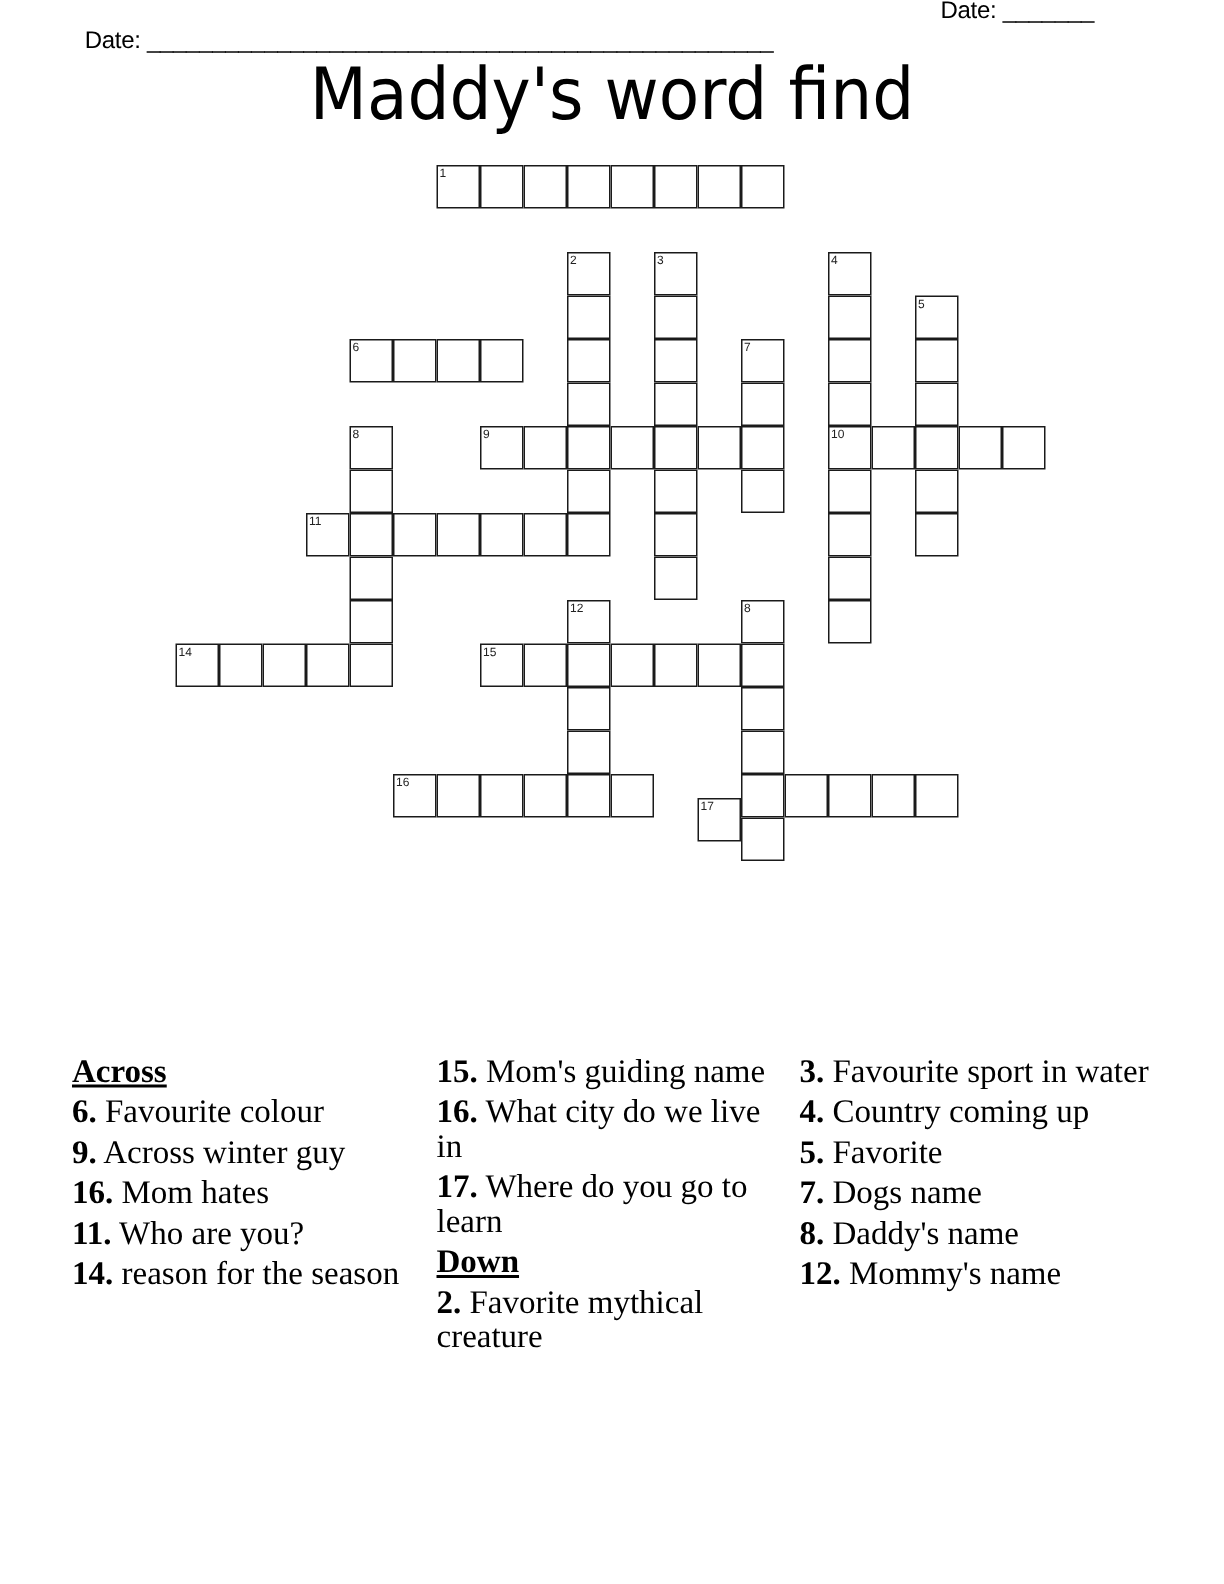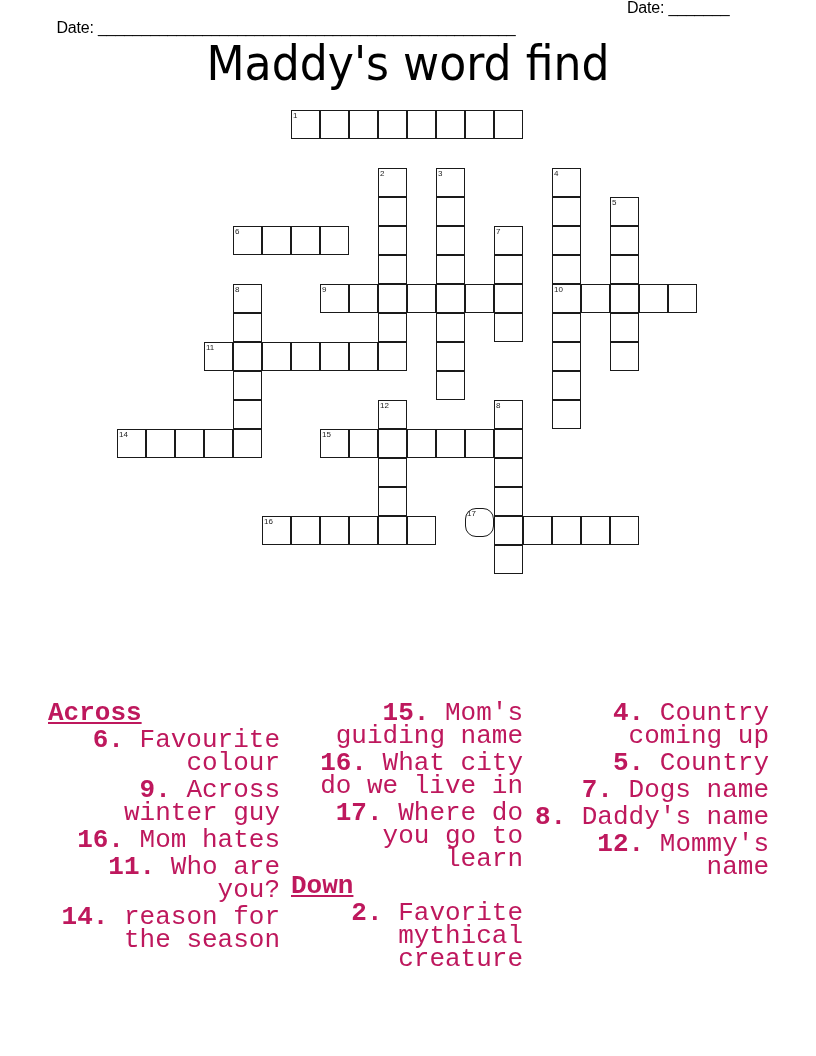--- a/index.html
+++ b/index.html
@@ -18,25 +18,25 @@
   .grid { position: absolute; left: 0; top: 0; width: 816px; height: 600px; }
   .cell {
     position: absolute; width: 29px; height: 29px; box-sizing: border-box;
     border: 1.5px solid #1a1a1a; background: #fff;
   }
   .cell .num {
     position: absolute; left: 1px; top: 0px;
     font-family: "Liberation Sans", sans-serif; font-size: 8px; line-height: 9px; color: #222;
   }
   .clues {
-    position: absolute; top: 702px; font-family: Liberation Mono, monospace;
-    font-size: 26px; line-height: 23px; color: #be185d;
+    position: absolute; top: 702px; font-family: Liberation Serif, serif;
+    font-size: 22px; line-height: 23px; color: #000000;
   }
   .clues .hdr { font-weight: bold; text-decoration: underline; display: block; margin-bottom: 4px; }
-  .clue { display: block; margin-bottom: 4px; text-align: right; }
+  .clue { display: block; margin-bottom: 4px; }
   .clue b { font-weight: bold; }
   .col1 { left: 48px; width: 232px; }
   .col2 { left: 291px; width: 232px; }
   .col3 { left: 533px; width: 236px; }
 </style>
 </head>
 <body>
 
 <div class="header-line">
   <span>Date: ________________________________________________</span>
@@ -160,21 +160,21 @@
     <div class="cell" style="left: 407px; top: 429px;"></div>
     <div class="cell" style="left: 436px; top: 429px;"></div>
     <div class="cell" style="left: 465px; top: 429px;"></div>
     <div class="cell" style="left: 262px; top: 516px;">
       <span class="num">16</span>
     </div>
     <div class="cell" style="left: 291px; top: 516px;"></div>
     <div class="cell" style="left: 320px; top: 516px;"></div>
     <div class="cell" style="left: 349px; top: 516px;"></div>
     <div class="cell" style="left: 407px; top: 516px;"></div>
-    <div class="cell" style="left: 465px; top: 508px; border-radius: 11px;">
+    <div class="cell" style="left: 465px; top: 532px;">
       <span class="num">17</span>
     </div>
     <div class="cell" style="left: 523px; top: 516px;"></div>
     <div class="cell" style="left: 552px; top: 516px;"></div>
     <div class="cell" style="left: 581px; top: 516px;"></div>
     <div class="cell" style="left: 610px; top: 516px;"></div>
   </div>
 
 <div class="clues col1">
   <span class="hdr">Across</span>
@@ -187,18 +187,19 @@
 
 <div class="clues col2">
   <span class="clue"><b>15.</b> <span>Mom's guiding name</span></span>
   <span class="clue"><b>16.</b> <span>What city do we live in</span></span>
   <span class="clue"><b>17.</b> <span>Where do you go to learn</span></span>
   <span class="hdr">Down</span>
   <span class="clue"><b>2.</b> <span>Favorite mythical creature</span></span>
 </div>
 
 <div class="clues col3">
+  <span class="clue"><b>3.</b> <span>Favourite sport in water</span></span>
   <span class="clue"><b>4.</b> <span>Country coming up</span></span>
-  <span class="clue"><b>5.</b> <span>Country</span></span>
+  <span class="clue"><b>5.</b> <span>Favorite</span></span>
   <span class="clue"><b>7.</b> <span>Dogs name</span></span>
   <span class="clue"><b>8.</b> <span>Daddy's name</span></span>
   <span class="clue"><b>12.</b> <span>Mommy's name</span></span>
 </div>
 
 </body></html>

